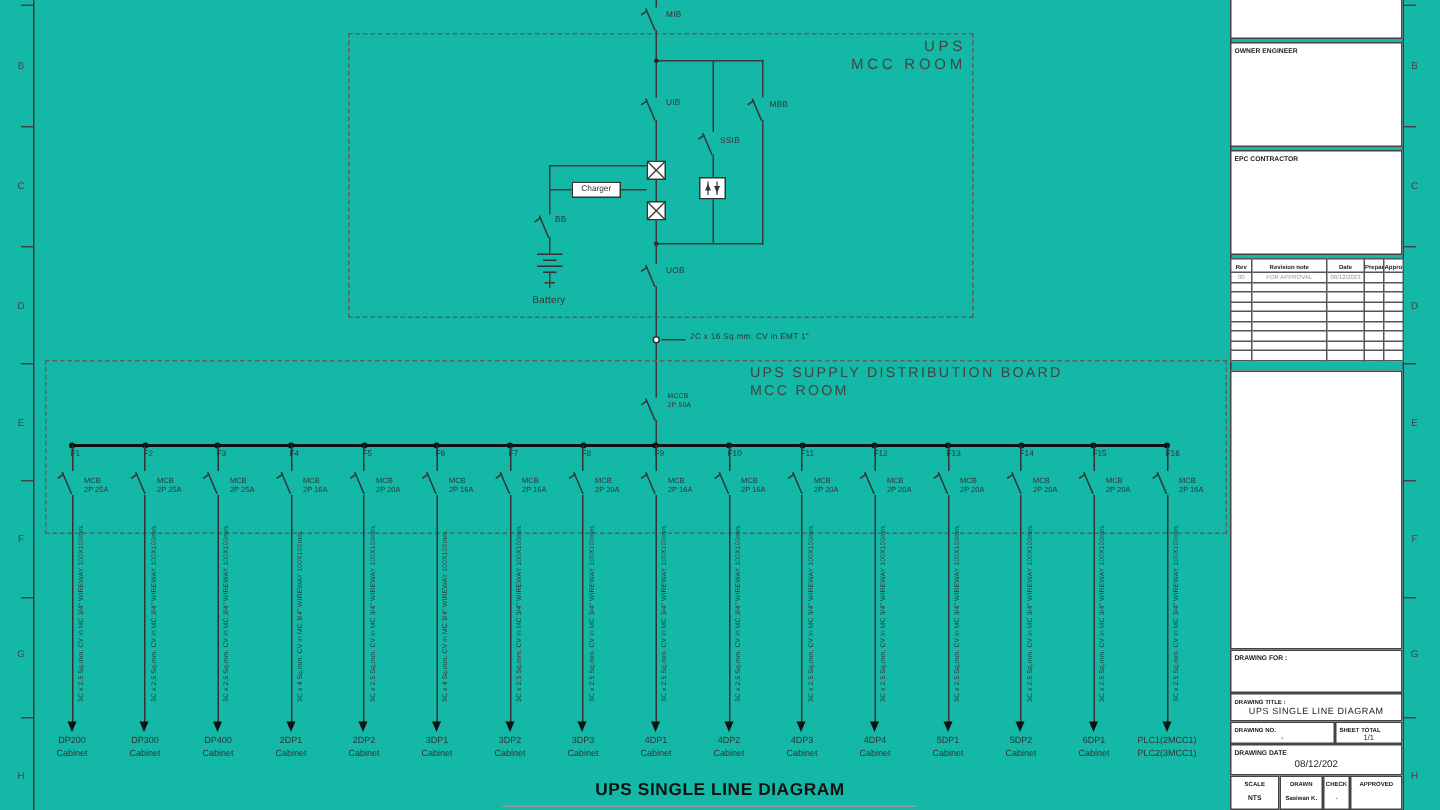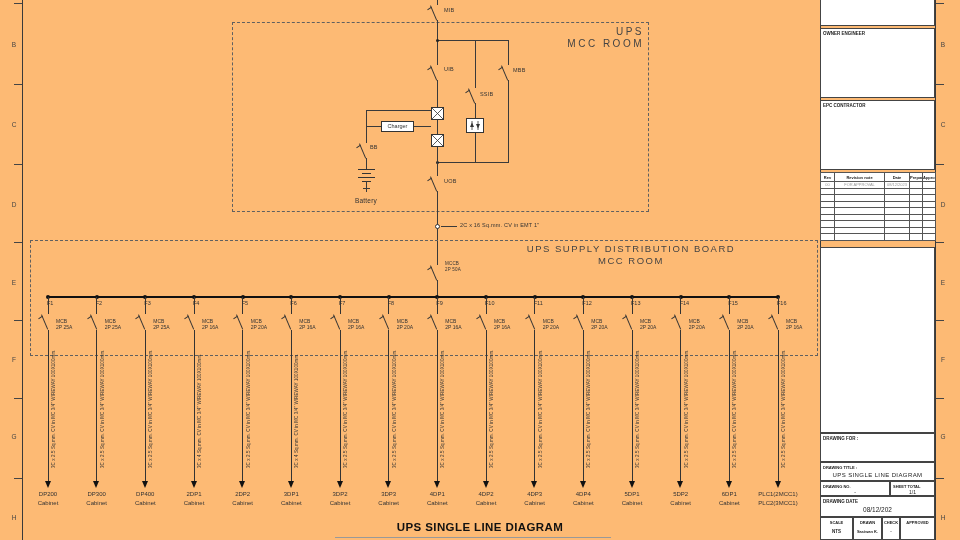--- a/index.html
+++ b/index.html
@@ -1,25 +1,25 @@
 <!DOCTYPE html>
 <html><head>
 <meta charset="utf-8">
 <style>
   * { margin:0; padding:0; box-sizing:border-box; }
   html,body { width:960px; height:540px; background:#fff; }
   body { font-family:"Liberation Sans", sans-serif; }
-  .sheet { position:relative; width:960px; height:540px; background:#fdba74; overflow:hidden; color:#333; }
+  .sheet { position:relative; width:960px; height:540px; background:#14b8a6; overflow:hidden; color:#333; }
   .vline,.hline { position:absolute; background:#3a3a3a; }
   .vline { width:1px; } .hline { height:1px; }
   .busbar { position:absolute; background:#111; height:2px; }
   .dash { position:absolute; border:1px dashed #606060; background:transparent; }
   .lbl { position:absolute; white-space:nowrap; color:#333; font-size:5.5px; letter-spacing:.2px; }
   .roomlbl { position:absolute; left:420px; width:224px; text-align:right; font-size:10px; letter-spacing:2.5px; color:#444; white-space:nowrap; }
-  .boardlbl { position:absolute; left:476px; width:310px; text-align:center; font-size:9.5px; letter-spacing:1.5px; color:#444; white-space:nowrap; }
+  .boardlbl { position:absolute; left:500px; width:310px; text-align:left; font-size:9.5px; letter-spacing:1.5px; color:#444; white-space:nowrap; }
   .dot { position:absolute; width:3px; height:3px; border-radius:50%; background:#222; }
   .node { position:absolute; width:5px; height:5px; border:1px solid #333; border-radius:50%; background:#fff; }
   .breaker { position:absolute; width:14px; height:15px; }
   .breaker::before { content:""; position:absolute; left:6px; top:0; width:1px; height:15.5px; background:#333; transform:rotate(-23deg); }
   .breaker::after { content:""; position:absolute; left:2px; top:1px; width:1px; height:5px; background:#333; transform:rotate(55deg); }
   .chargerbox { position:absolute; left:381px; top:121px; width:33px; height:11px; border:1px solid #333; font-size:5.5px; line-height:9px; text-align:center; background:#fff; }
   .grid-letter { position:absolute; font-size:6.5px; color:#444; width:12px; text-align:center; }
   .tick { position:absolute; width:8px; height:1px; background:#444; }
   
   .bat-w { position:absolute; height:1px; background:#333; width:17px; left:358px; }

